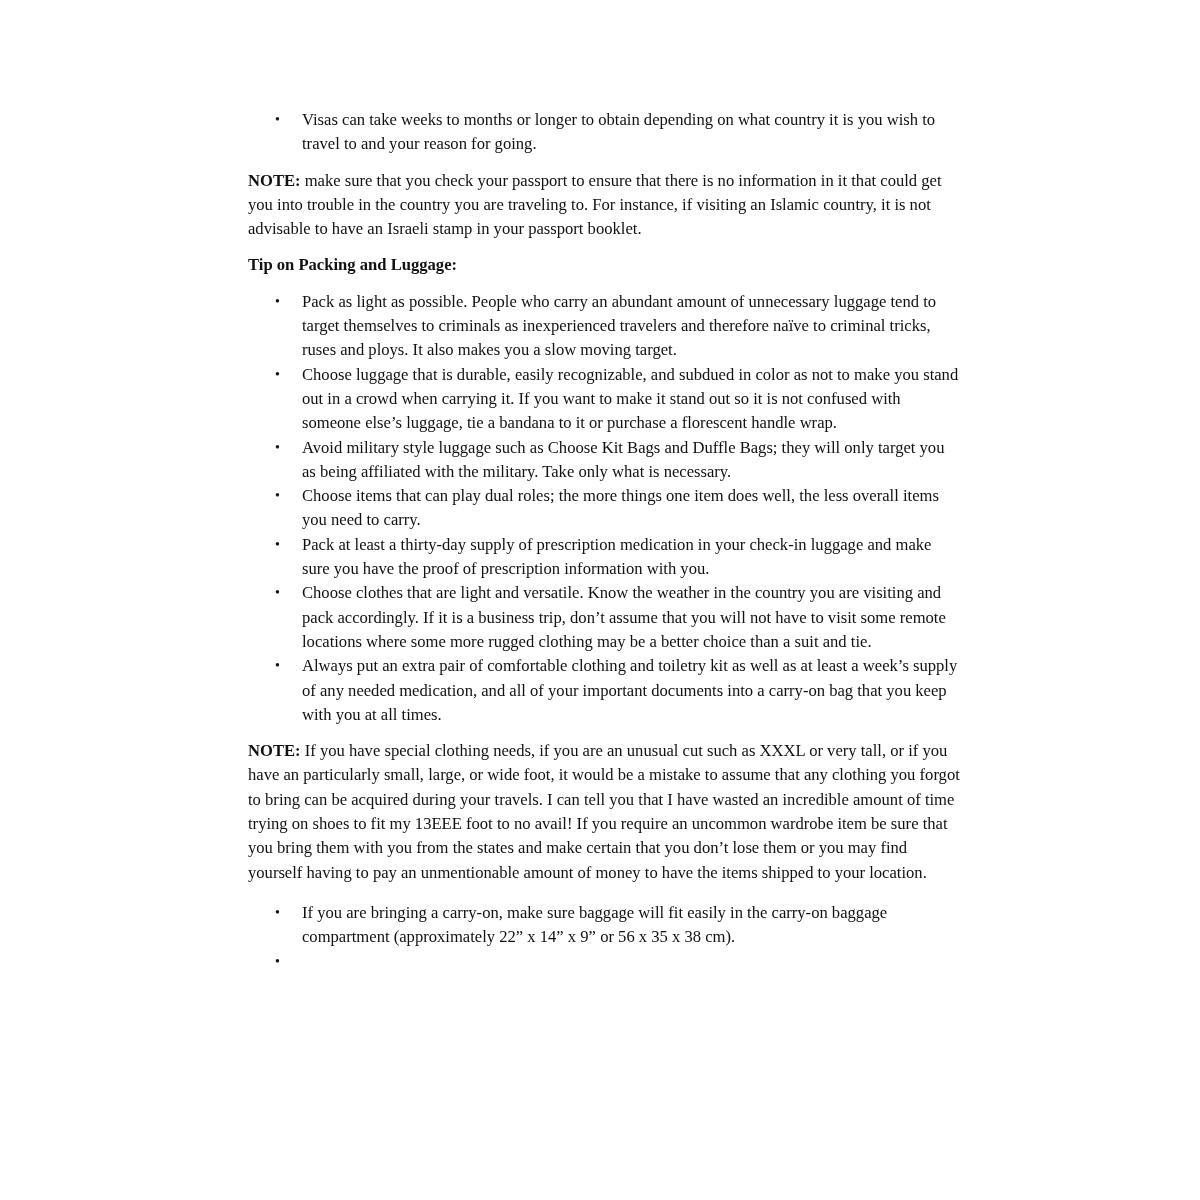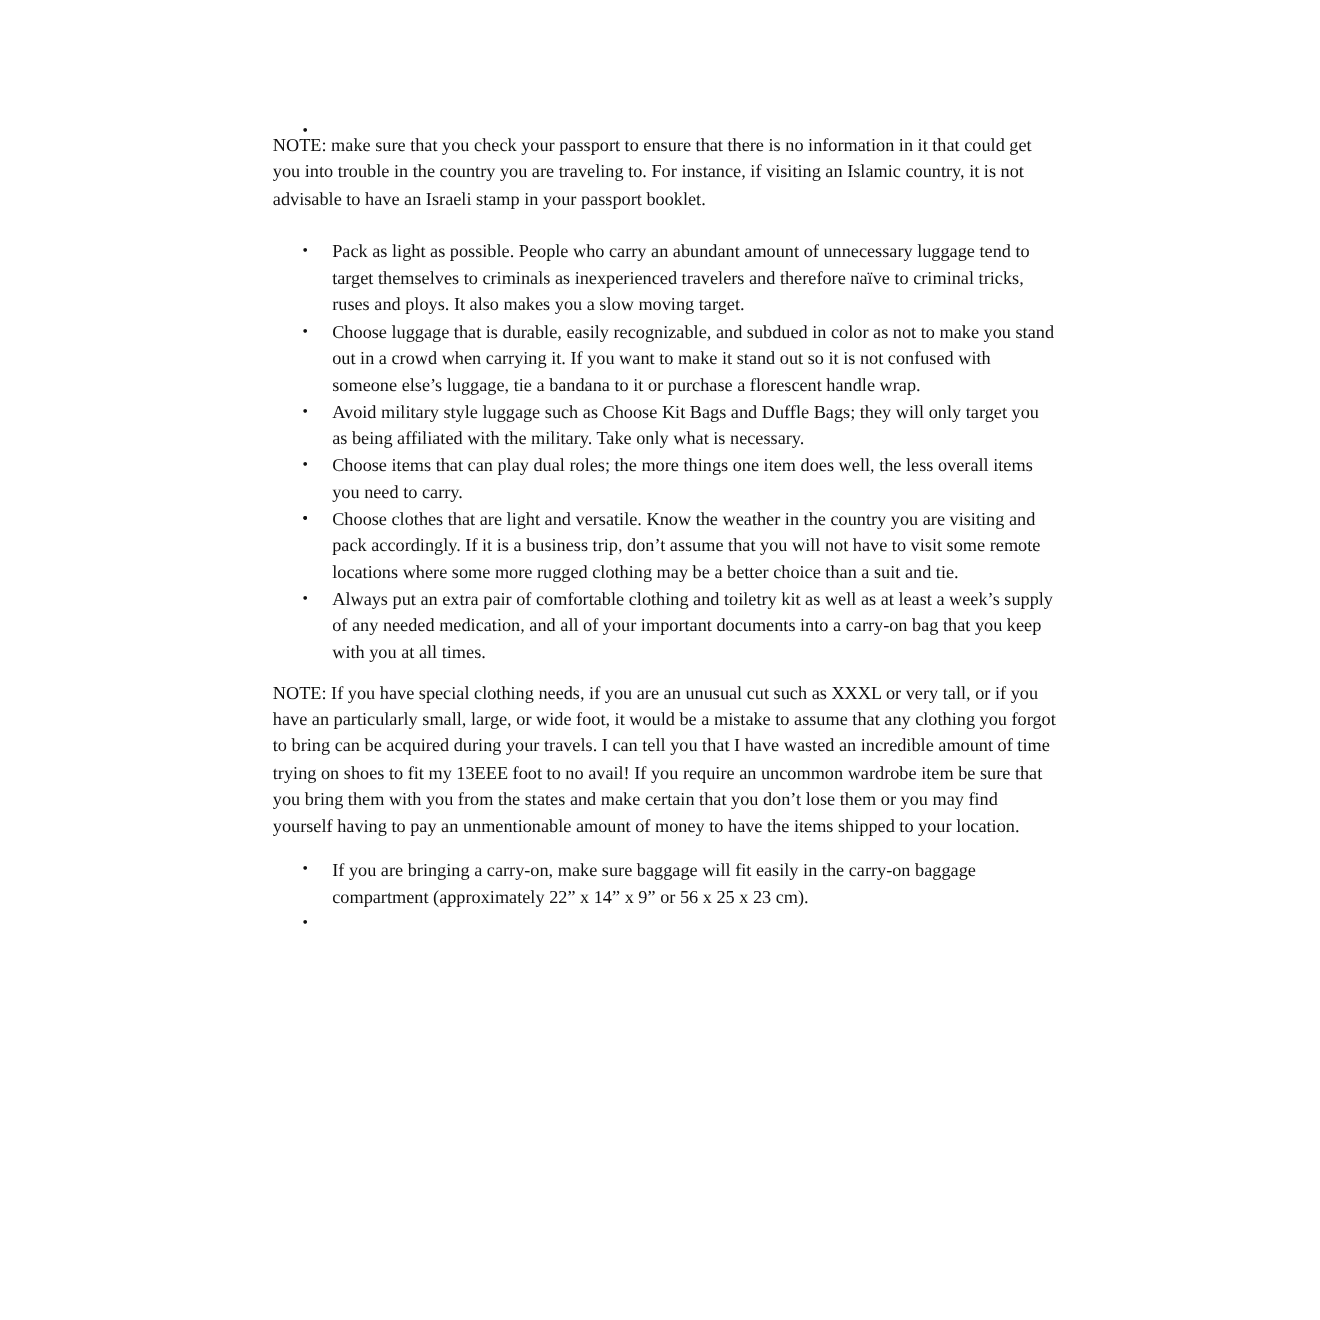--- a/index.html
+++ b/index.html
@@ -15,42 +15,44 @@
     color: #111111;
   }
   ul.bullets { list-style: none; margin: 0; padding: 0; }
   ul.bullets li { position: relative; padding-left: 54px; }
   ul.bullets li .bullet {
     position: absolute; left: 27px; top: 0; font-size: 14px;
   }
   p { margin: 0; }
   .gap-md { height: 12px; }
   .gap-lg { height: 16px; }
-  b.lead { font-weight: normal; }
+  b.lead { font-weight: bold; }
   .heading { font-weight: bold; }
 </style>
 </head>
 <body>
 
 <div class="page">
 
   <ul class="bullets">
     <li>
       <span class="bullet">•</span>
+      <span>Visas can take weeks to months or longer to obtain depending on what country it is you wish to travel to and your reason for going.</span>
     </li>
   </ul>
 
   <div class="gap-md"></div>
 
   <p>
     <b class="lead">NOTE:</b><span> make sure that you check your passport to ensure that there is no information in it that could get you into trouble in the country you are traveling to. For instance, if visiting an Islamic country, it is not advisable to have an Israeli stamp in your passport booklet.</span>
   </p>
 
   <div class="gap-md"></div>
 
+  <p class="heading">Tip on Packing and Luggage:</p>
 
   <div class="gap-md"></div>
 
   <ul class="bullets">
     <li>
       <span class="bullet">•</span>
       <span>Pack as light as possible. People who carry an abundant amount of unnecessary luggage tend to target themselves to criminals as inexperienced travelers and therefore naïve to criminal tricks, ruses and ploys. It also makes you a slow moving target.</span>
     </li>
     <li>
       <span class="bullet">•</span>
@@ -59,20 +61,21 @@
     <li>
       <span class="bullet">•</span>
       <span>Avoid military style luggage such as Choose Kit Bags and Duffle Bags; they will only target you as being affiliated with the military. Take only what is necessary.</span>
     </li>
     <li>
       <span class="bullet">•</span>
       <span>Choose items that can play dual roles; the more things one item does well, the less overall items you need to carry.</span>
     </li>
     <li>
       <span class="bullet">•</span>
+      <span>Pack at least a thirty-day supply of prescription medication in your check-in luggage and make sure you have the proof of prescription information with you.</span>
     </li>
     <li>
       <span class="bullet">•</span>
       <span>Choose clothes that are light and versatile. Know the weather in the country you are visiting and pack accordingly. If it is a business trip, don’t assume that you will not have to visit some remote locations where some more rugged clothing may be a better choice than a suit and tie.</span>
     </li>
     <li>
       <span class="bullet">•</span>
       <span>Always put an extra pair of comfortable clothing and toiletry kit as well as at least a week’s supply of any needed medication, and all of your important documents into a carry-on bag that you keep with you at all times.</span>
     </li>
   </ul>
@@ -81,20 +84,20 @@
 
   <p>
     <b class="lead">NOTE:</b><span> If you have special clothing needs, if you are an unusual cut such as XXXL or very tall, or if you have an particularly small, large, or wide foot, it would be a mistake to assume that any clothing you forgot to bring can be acquired during your travels. I can tell you that I have wasted an incredible amount of time trying on shoes to fit my 13EEE foot to no avail! If you require an uncommon wardrobe item be sure that you bring them with you from the states and make certain that you don’t lose them or you may find yourself having to pay an unmentionable amount of money to have the items shipped to your location.</span>
   </p>
 
   <div class="gap-lg"></div>
 
   <ul class="bullets">
     <li>
       <span class="bullet">•</span>
-      <span>If you are bringing a carry-on, make sure baggage will fit easily in the carry-on baggage compartment (approximately 22” x 14” x 9” or 56 x 25 x 23 cm).</span>
+      <span>If you are bringing a carry-on, make sure baggage will fit easily in the carry-on baggage compartment (approximately 22” x 14” x 9” or 56 x 35 x 38 cm).</span>
     </li>
     <li>
       <span class="bullet">•</span>
     </li>
   </ul>
 
 </div>
 
 </body></html>

